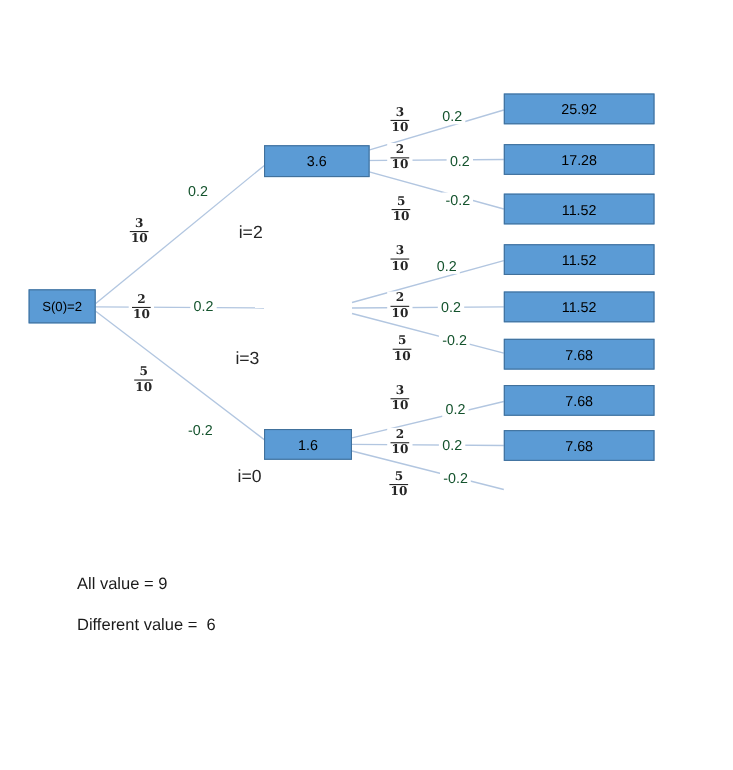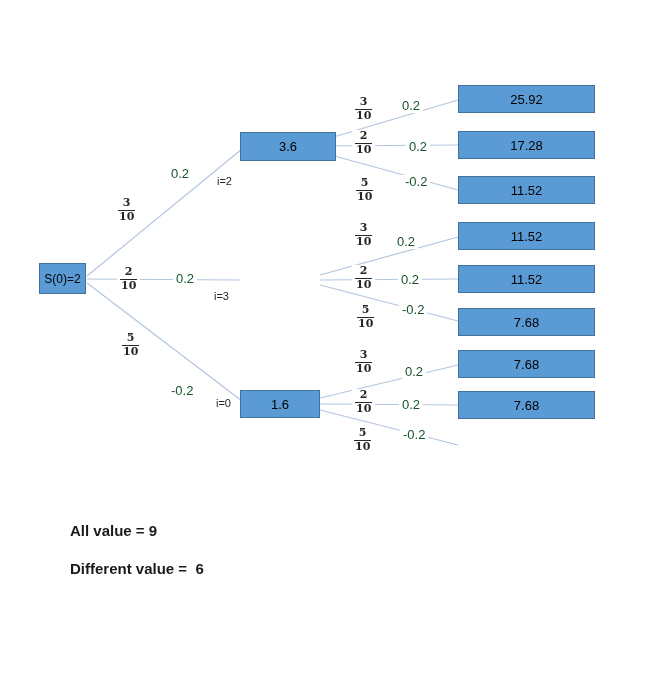--- a/index.html
+++ b/index.html
@@ -54,31 +54,32 @@
     z-index: 2;
     font-size: 13px;
     color: #14532d;
     background: #ffffff;
     padding: 0 3px;
     line-height: 1.1;
   }
   .idx {
     position: absolute;
     z-index: 2;
-    font-size: 11px;
+    font-size: 16px;
     color: #262626;
     background: #ffffff;
     padding: 0 2px;
     line-height: 1.1;
+    margin-top: 28px;
   }
   .footer-line {
     position: absolute;
     z-index: 2;
     font-size: 15px;
-    font-weight: bold;
+    font-weight: normal;
     color: #1a1a1a;
     white-space: pre;
   }
 </style>
 </head>
 <body>
 
 <div class="canvas">
 
   <svg class="edges" width="666" height="700">
@@ -89,21 +90,21 @@
     <line x1="320" y1="146" x2="458" y2="145"></line>
     <line x1="320" y1="152" x2="458" y2="190"></line>
     <line x1="320" y1="275" x2="458" y2="237"></line>
     <line x1="320" y1="280" x2="458" y2="279"></line>
     <line x1="320" y1="285" x2="458" y2="321"></line>
     <line x1="320" y1="398" x2="458" y2="365"></line>
     <line x1="320" y1="404" x2="458" y2="405"></line>
     <line x1="320" y1="410" x2="458" y2="445"></line>
   </svg>
 
-  <div class="node root" style="left:39px;top:263px;width:47px;height:31px">S(0)=2</div>
+  <div class="node root" style="left:26px;top:263px;width:61px;height:31px">S(0)=2</div>
 
   <div class="frac" style="left:115px;top:197px">
     <span class="num">3</span>
     <span class="den">10</span>
   </div>
   <div class="rate" style="left:168px;top:167px">0.2</div>
   <div class="idx" style="left:215px;top:175px">i=2</div>
 
   <div class="frac" style="left:117px;top:266px">
     <span class="num">2</span>

